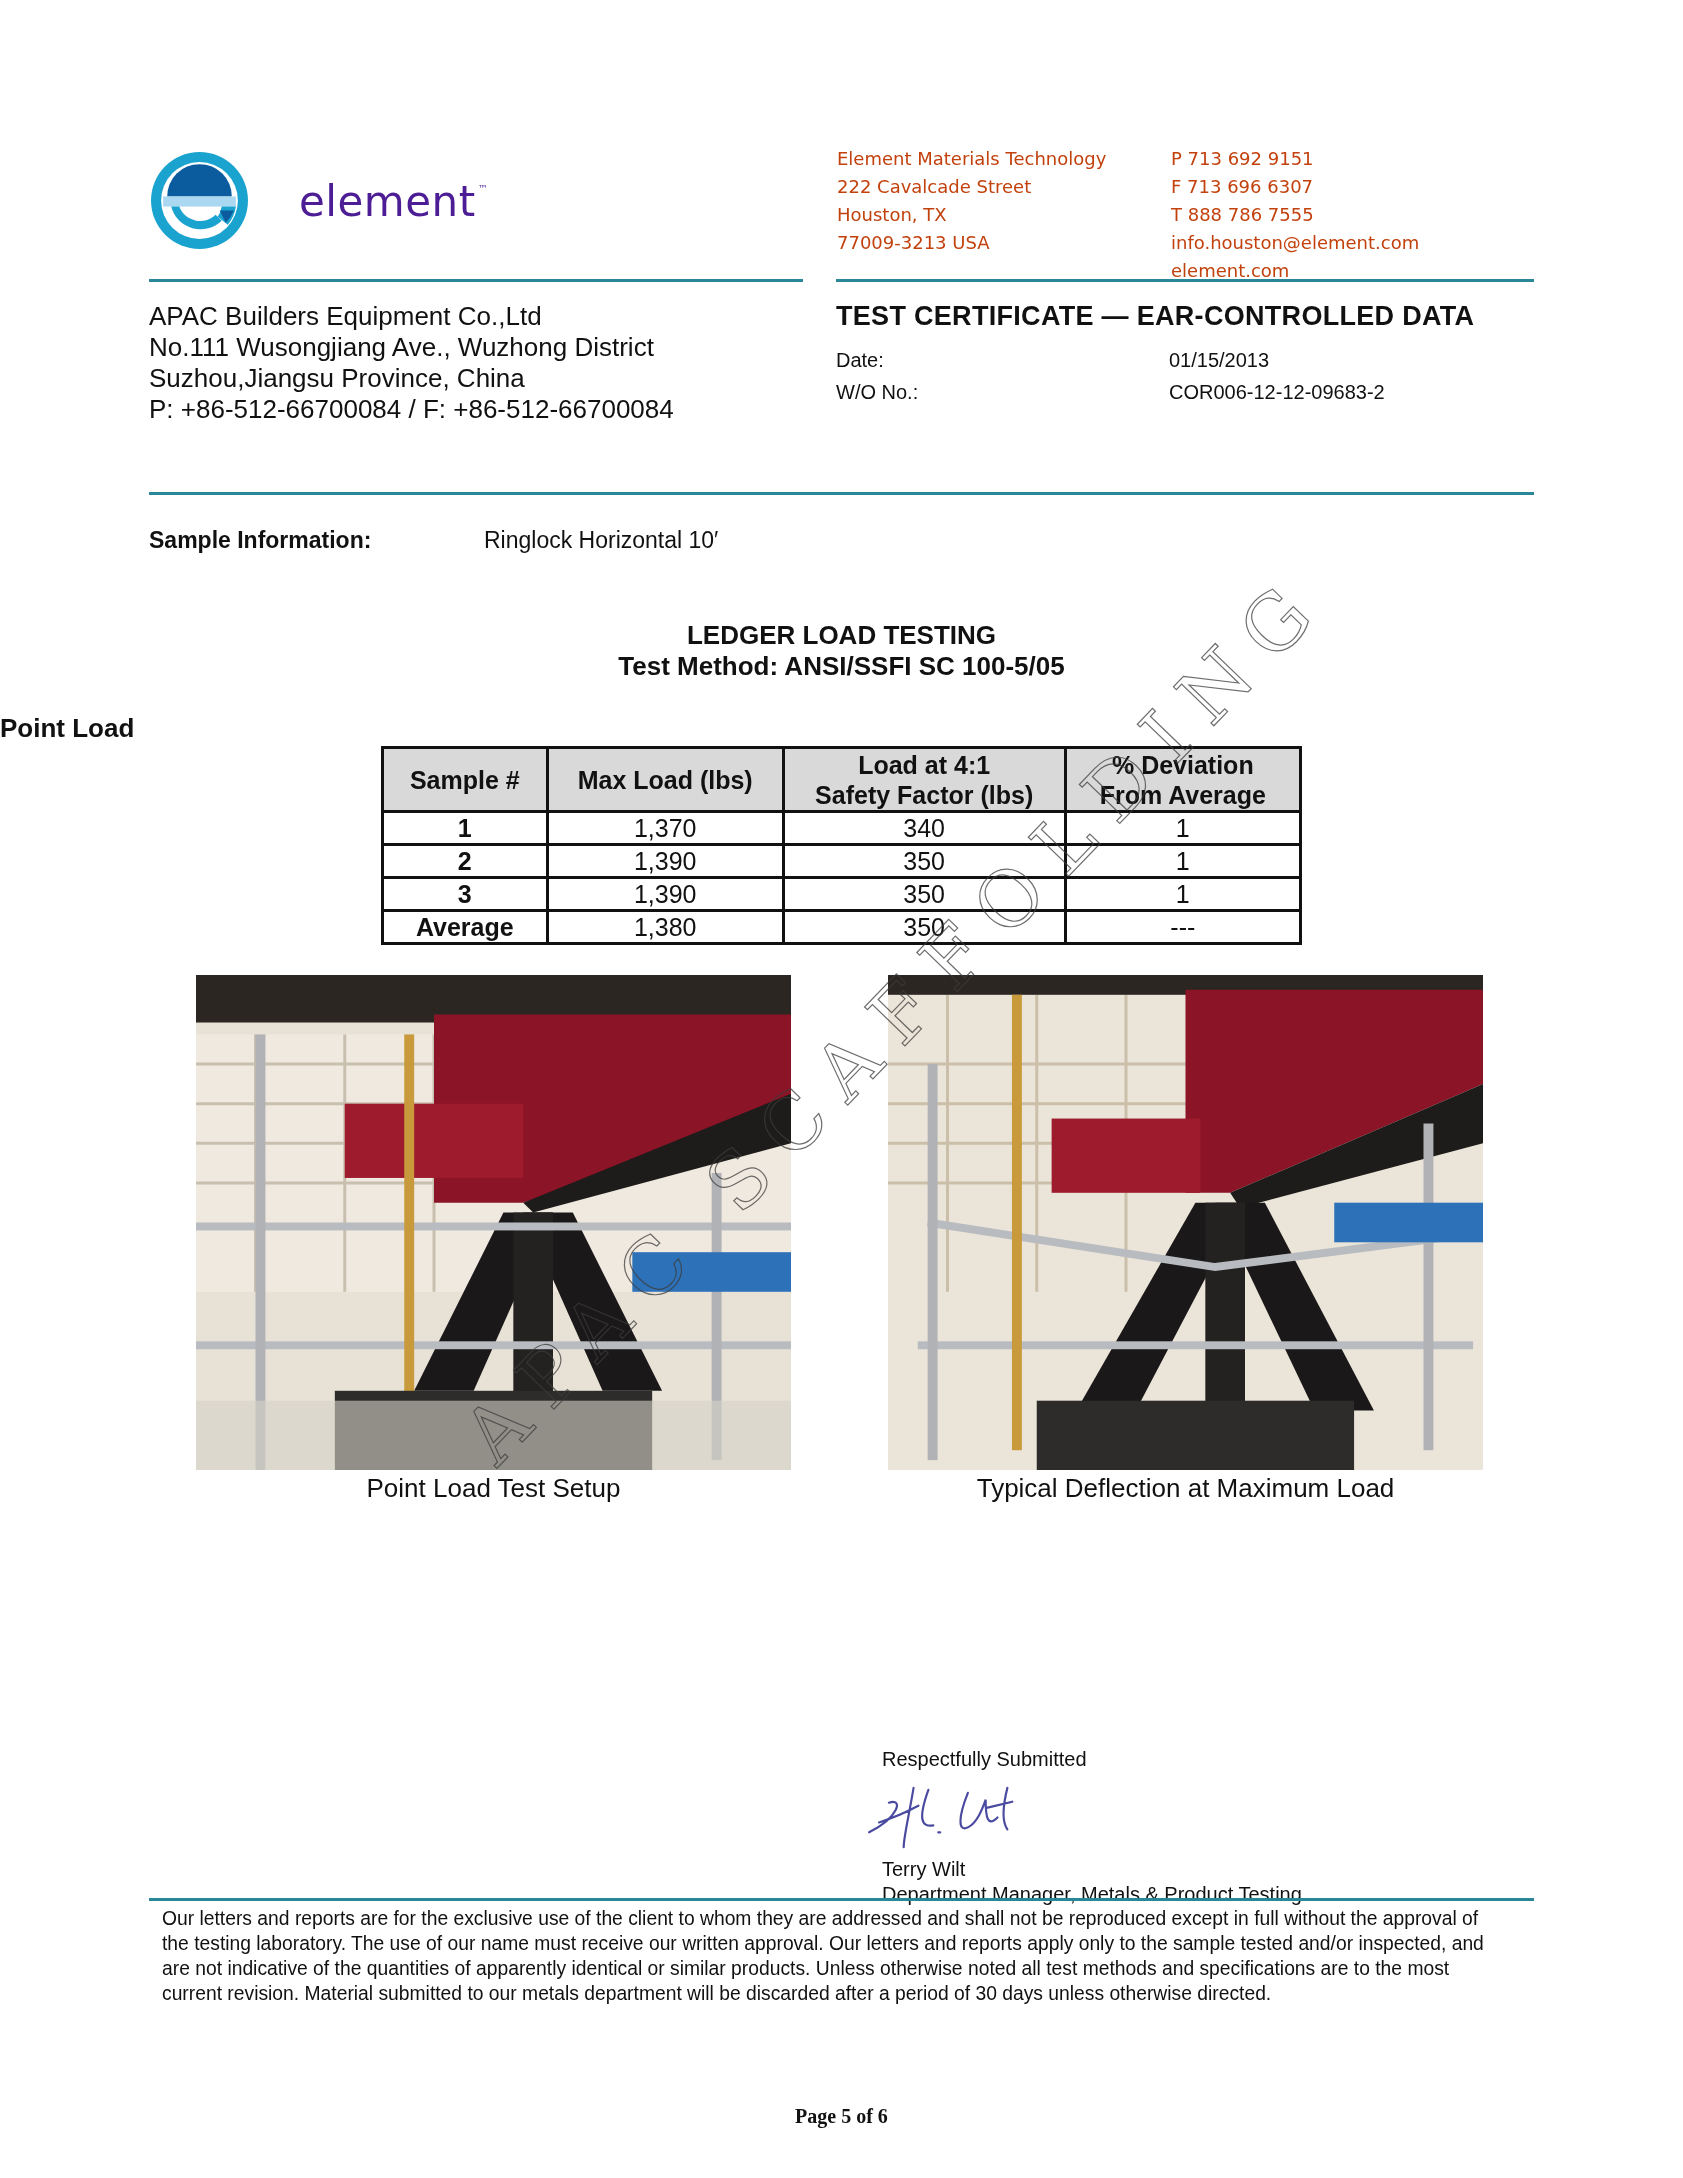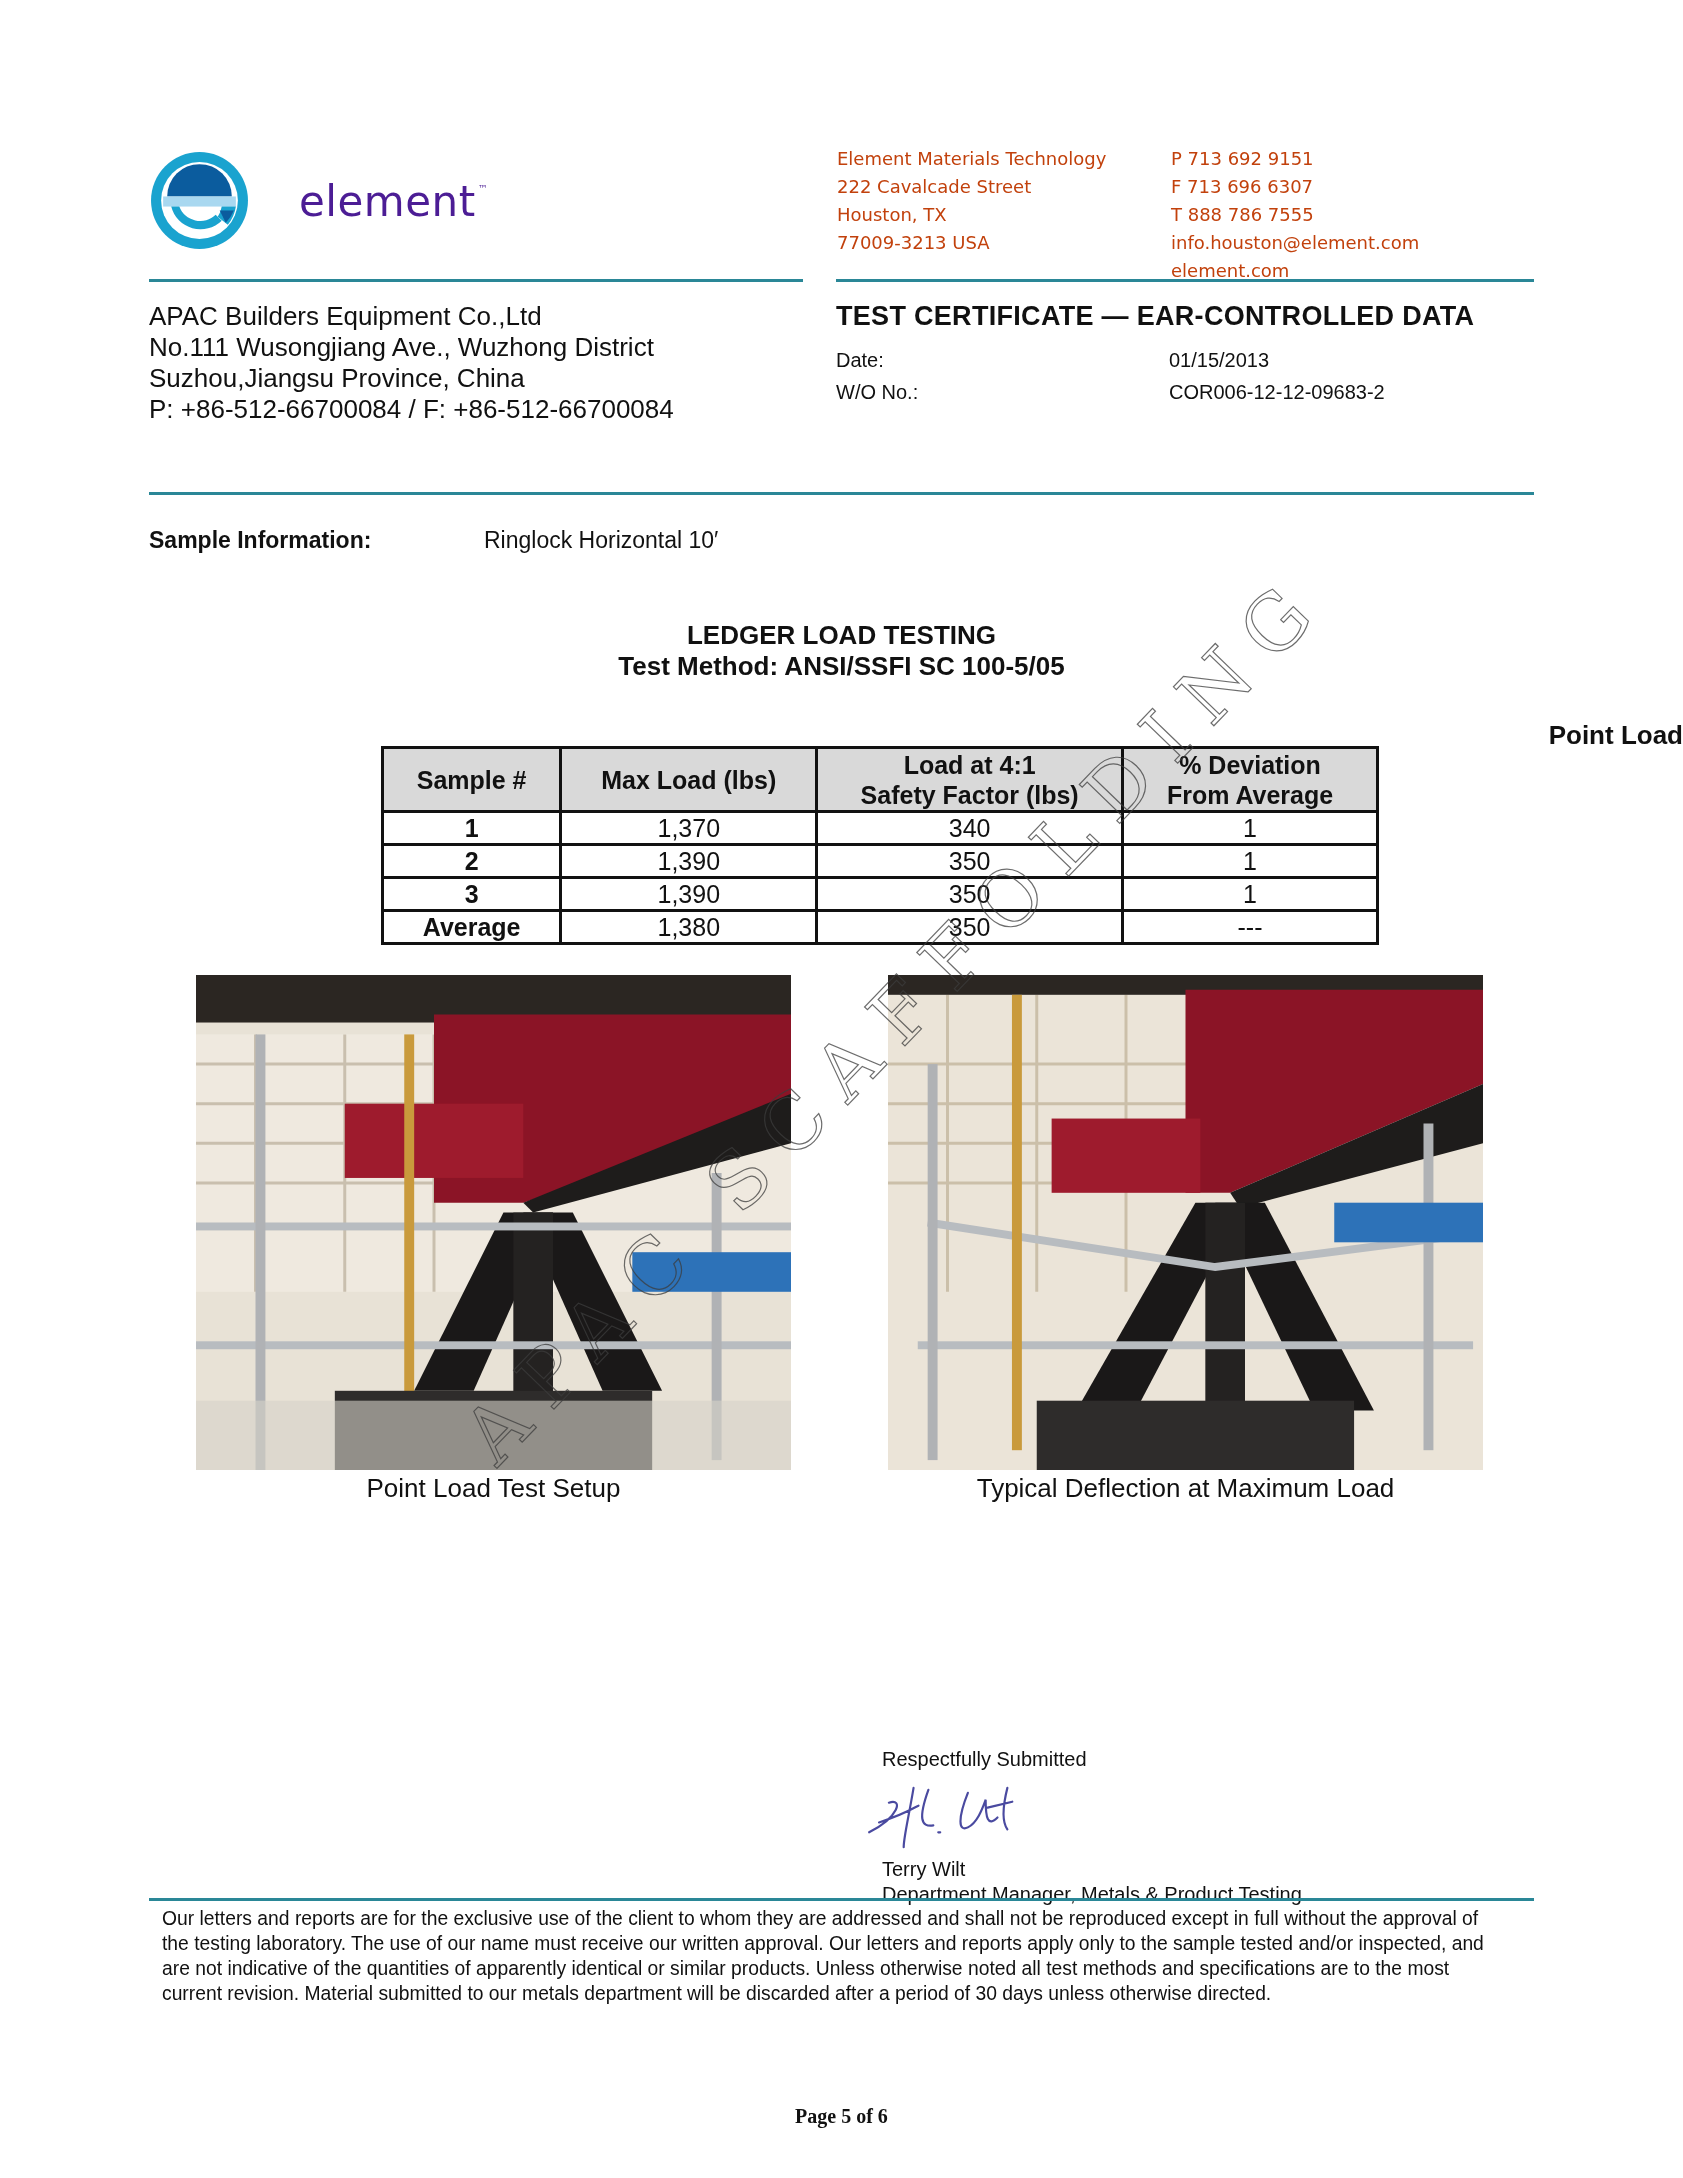--- a/index.html
+++ b/index.html
@@ -32,24 +32,24 @@
   .cert-label { width:333px; }
 
   
   .sample { left:149px; top:525px; font-size:23px; line-height:31px; }
   .sample-row { display:flex; }
   .sample-label { width:335px; font-weight:bold; }
 
   .section-title { left:0; width:1683px; text-align:center; font-weight:bold; font-size:26px; }
   .sec-1 { top:620px; }
   .sec-2 { top:651px; }
-  .table-caption { left:0; width:1683px; text-align:right; font-weight:bold; font-size:26px; top:713px;margin-top:7px; }
-
-  
-  table.data { position:absolute; left:381px; top:746px; width:998px; border-collapse:collapse; font-size:25px; }
+  .table-caption { left:0; width:1683px; text-align:left; font-weight:bold; font-size:26px; top:713px; }
+
+  
+  table.data { position:absolute; left:381px; top:746px; width:921px; border-collapse:collapse; font-size:25px; }
   table.data th, table.data td { border:3px solid #111; text-align:center; padding:0; }
   table.data th { background:#d9d9d9; font-weight:bold; height:61px; line-height:30px; }
   table.data td { height:30px; line-height:30px; }
   table.data td.first { font-weight:bold; }
 
   
   .photo { position:absolute; width:595px; height:495px; overflow:hidden; background:#cfc8bb; }
   .photo-1 { left:196px; top:975px; }
   .photo-2 { left:888px; top:975px; }
   .photo svg { width:100%; height:100%; display:block; }

